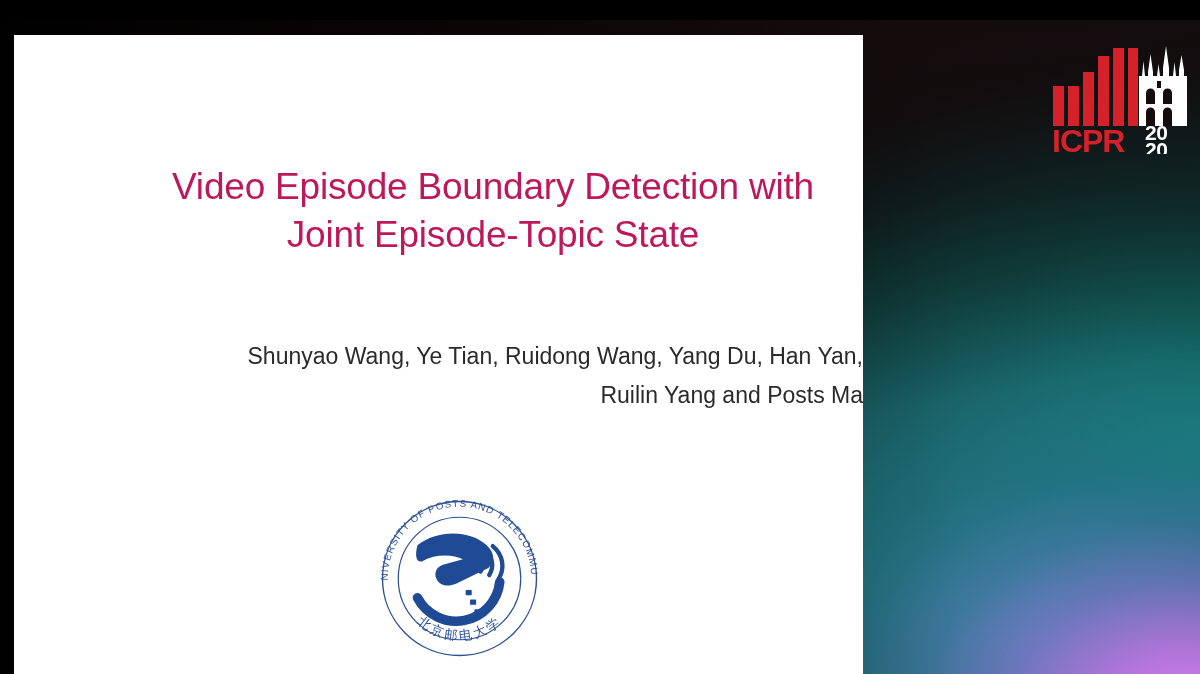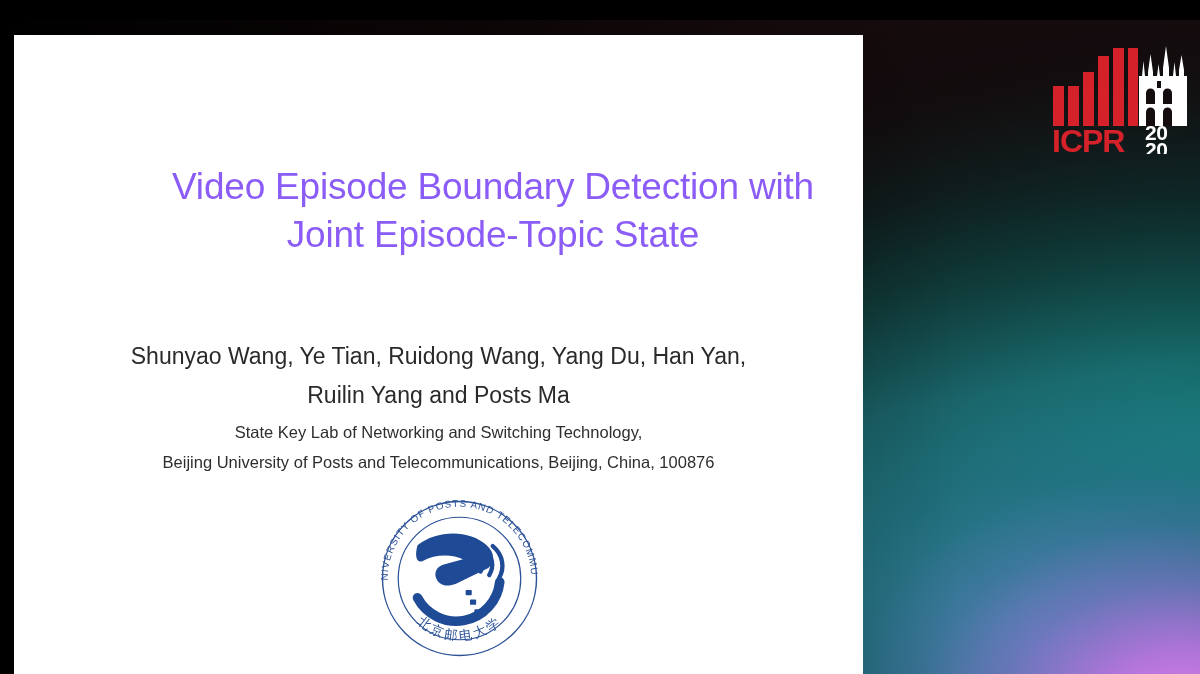--- a/index.html
+++ b/index.html
@@ -102,42 +102,42 @@
     background: #ffffff;
     overflow: hidden;
   }
 
   .slide-title {
     position: absolute;
     left: 0;
     top: 128px;
     width: 958px;
     text-align: center;
-    color: #8b5cf6;
+    color: #be185d;
     font-size: 37px;
     line-height: 48px;
     font-weight: 400;
     letter-spacing: -0.2px;
     font-family: "Liberation Sans", sans-serif;
   }
   .slide-title .t-line { display: block; }
 
   .authors {
     position: absolute;
     left: 0;
     top: 302px;
     width: 849px;
     text-align: center;
     color: #2a2a2a;
     font-size: 23px;
     line-height: 39px;
     font-weight: 400;
     font-family: "Liberation Sans", sans-serif;
   }
-  .authors .a-line { display: block; }
+  .authors .a-line { display: block; text-align: right; }
 
   .affil {
     position: absolute;
     left: 0;
     top: 382px;
     width: 849px;
     text-align: center;
     color: #2e2e2e;
     font-size: 16.5px;
     line-height: 30px;
@@ -220,24 +220,20 @@
     <div class="slide-title">
       <span class="t-line">Video Episode Boundary Detection with</span>
       <span class="t-line">Joint Episode-Topic State</span>
     </div>
 
     <div class="authors">
       <span class="a-line">Shunyao Wang, Ye Tian, Ruidong Wang, Yang Du, Han Yan,</span>
       <span class="a-line">Ruilin Yang and Posts Ma</span>
     </div>
 
-    <div class="affil">
-      <span class="f-line">State Key Lab of Networking and Switching Technology,</span>
-      <span class="f-line">Beijing University of Posts and Telecommunications, Beijing, China, 100876</span>
-    </div>
 
     <div id="bupt-logo">
       <svg width="175" height="175" viewBox="0 0 200 200">
         <defs>
           <path id="ringTop" d="M 100,100 m -82,0 a 82,82 0 1 1 164,0" fill="none"></path>
           <path id="ringBot" d="M 100,100 m -70,0 a 70,70 0 1 0 140,0" fill="none"></path>
         </defs>
 
         <circle cx="100" cy="100" r="88" fill="none" stroke="#2b5196" stroke-width="1.6"></circle>
         <circle cx="100" cy="100" r="70" fill="none" stroke="#2b5196" stroke-width="1.4"></circle>

